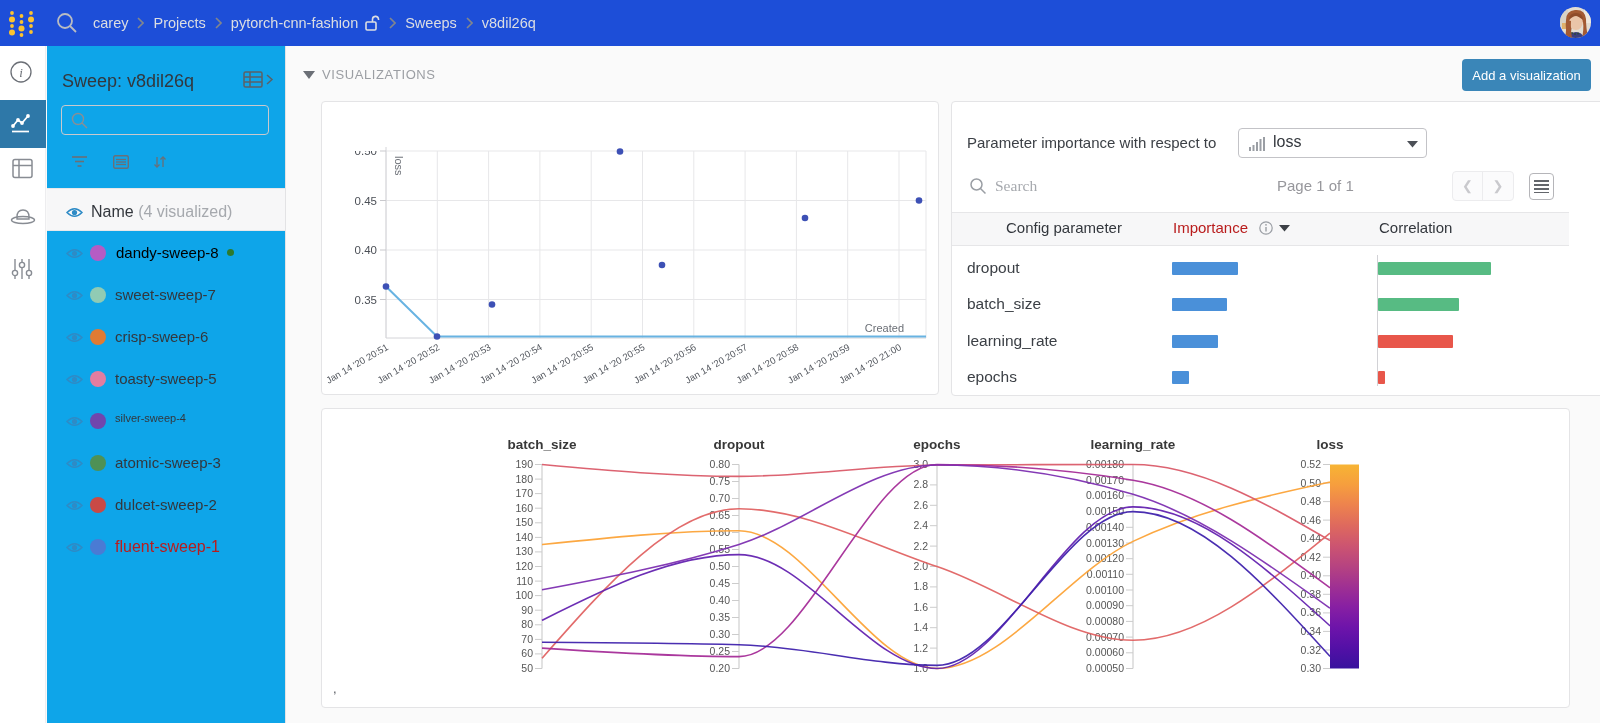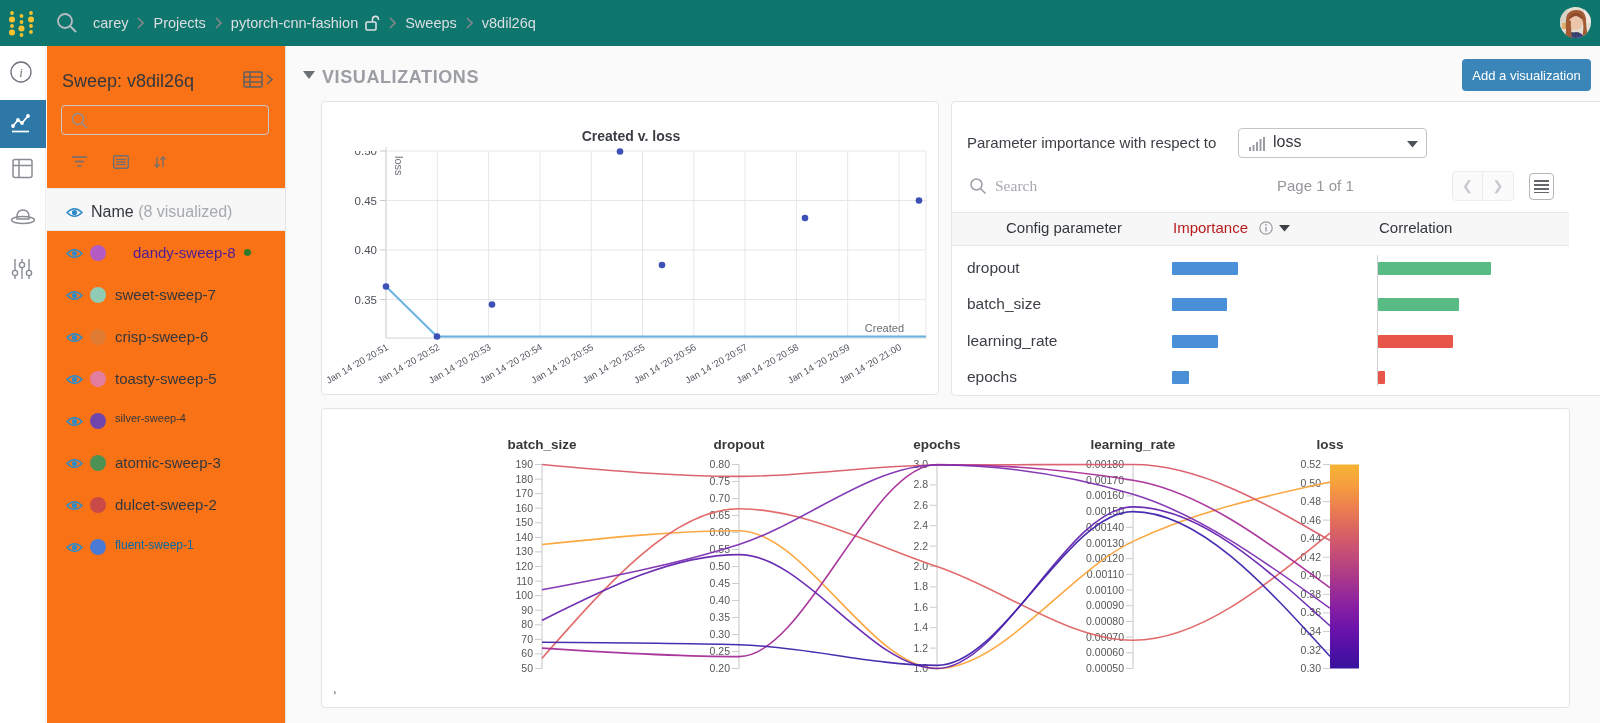--- a/index.html
+++ b/index.html
@@ -3,21 +3,21 @@
 <meta charset="utf-8">
 <style>
 * { margin:0; padding:0; box-sizing:border-box; }
 html,body { width:1600px; height:723px; font-family:"Liberation Sans",sans-serif; background:#fafafa; overflow:hidden; position:relative; }
 .abs { position:absolute; }
 .panel { position:absolute; background:#fff; border:1px solid #e4e4e6; border-radius:4px; }
 </style>
 </head>
 <body>
 
-<div class="abs" style="left:0;top:0;width:1600px;height:46px;background:#0f766e;">
+<div class="abs" style="left:0;top:0;width:1600px;height:46px;background:#1d4ed8;">
   <svg class="abs" style="left:8px;top:9px" width="30" height="28">
     <g fill="#fcc32f">
       <circle cx="4" cy="4" r="1.9"></circle>
         <circle cx="4" cy="10.5" r="3"></circle>
         <circle cx="4" cy="17" r="1.9"></circle>
         <circle cx="4" cy="23.5" r="3"></circle>
       <circle cx="13.5" cy="7" r="1.9"></circle>
         <circle cx="13.5" cy="13" r="1.9"></circle>
         <circle cx="13.5" cy="19.5" r="3"></circle>
         <circle cx="13.5" cy="26" r="1.9"></circle>
@@ -104,21 +104,21 @@
   <svg class="abs" style="left:11px;top:212px" width="24" height="24">
     <line x1="4" y1="1" x2="4" y2="21" stroke="#888c93" stroke-width="1.4"></line>
     <line x1="11" y1="1" x2="11" y2="21" stroke="#888c93" stroke-width="1.4"></line>
     <line x1="18" y1="1" x2="18" y2="21" stroke="#888c93" stroke-width="1.4"></line>
     <circle cx="4" cy="15" r="2.6" fill="#fff" stroke="#888c93" stroke-width="1.4"></circle>
     <circle cx="11" cy="7" r="2.6" fill="#fff" stroke="#888c93" stroke-width="1.4"></circle>
     <circle cx="18" cy="15" r="2.6" fill="#fff" stroke="#888c93" stroke-width="1.4"></circle>
   </svg>
 </div>
 
-<div class="abs" style="left:47px;top:46px;width:239px;height:677px;background:#f97316;border-right:1px solid #e3e3e5;">
+<div class="abs" style="left:47px;top:46px;width:239px;height:677px;background:#0ea5e9;border-right:1px solid #e3e3e5;">
   <div class="abs" style="left:15px;top:25px;font-size:18px;color:#33373d;">Sweep: v8dil26q</div>
   <svg class="abs" style="left:196px;top:25px" width="32" height="18">
     <rect x="1" y="1" width="18" height="15" rx="1.5" fill="none" stroke="#5c6066" stroke-width="1.5"></rect>
     <line x1="1" y1="6" x2="19" y2="6" stroke="#5c6066" stroke-width="1.5"></line>
     <line x1="1" y1="11" x2="19" y2="11" stroke="#5c6066" stroke-width="1.5"></line>
     <line x1="7" y1="1" x2="7" y2="16" stroke="#5c6066" stroke-width="1.5"></line>
     <polyline points="24,4 29,8.5 24,13" fill="none" stroke="#5c6066" stroke-width="1.5"></polyline>
   </svg>
   <div class="abs" style="left:14px;top:59px;width:208px;height:30px;border:1px solid #c9c9cd;border-radius:4px;"></div>
   <svg class="abs" style="left:24px;top:66px" width="18" height="18">
@@ -142,27 +142,27 @@
     <line x1="10" y1="12" x2="10" y2="2" stroke="#6b6f76" stroke-width="1.3"></line>
     <polyline points="7.5,4.5 10,2 12.5,4.5" fill="none" stroke="#6b6f76" stroke-width="1.3"></polyline>
   </svg>
   <div class="abs" style="left:0;top:142px;width:238px;height:43px;background:#f7f7f8;border-top:1px solid #e8e8ea;border-bottom:1px solid #e8e8ea;"></div>
 </div>
 
 <svg class="abs" style="left:66px;top:205.5px" width="17" height="13">
     <path d="M1 6.5 Q8.5 -1 16 6.5 Q8.5 14 1 6.5 Z" fill="none" stroke="#2e8bc6" stroke-width="1.5"></path>
     <circle cx="8.5" cy="6.5" r="2.6" fill="#2e8bc6"></circle>
   </svg>
-<div class="abs" style="left:91px;top:203px;font-size:16px;color:#33373d;">Name <span style="color:#a6a9ae;">(8 visualized)</span></div>
+<div class="abs" style="left:91px;top:203px;font-size:16px;color:#33373d;">Name <span style="color:#a6a9ae;">(4 visualized)</span></div>
 <svg class="abs" style="left:66px;top:246.5px" width="17" height="13">
     <path d="M1 6.5 Q8.5 -1 16 6.5 Q8.5 14 1 6.5 Z" fill="none" stroke="#2e8bc6" stroke-width="1.5"></path>
     <circle cx="8.5" cy="6.5" r="2.6" fill="#2e8bc6"></circle>
   </svg>
 <div class="abs" style="left:90px;top:245.0px;width:16px;height:16px;border-radius:50%;background:#b55cc4;"></div>
-<div class="abs" style="left:133px;top:244.0px;font-size:15px;color:#4c1d95;">dandy-sweep-8<span style="display:inline-block;width:7px;height:7px;border-radius:50%;background:#2d7a2d;margin-left:8px;vertical-align:2px;"></span></div>
+<div class="abs" style="left:116px;top:244.0px;font-size:15px;color:#000000;">dandy-sweep-8<span style="display:inline-block;width:7px;height:7px;border-radius:50%;background:#2d7a2d;margin-left:8px;vertical-align:2px;"></span></div>
 <svg class="abs" style="left:66px;top:288.5px" width="17" height="13">
     <path d="M1 6.5 Q8.5 -1 16 6.5 Q8.5 14 1 6.5 Z" fill="none" stroke="#2e8bc6" stroke-width="1.5"></path>
     <circle cx="8.5" cy="6.5" r="2.6" fill="#2e8bc6"></circle>
   </svg>
 <div class="abs" style="left:90px;top:287.0px;width:16px;height:16px;border-radius:50%;background:#90cbb4;"></div>
 <div class="abs" style="left:115px;top:286.0px;font-size:15px;color:#33373d;">sweet-sweep-7</div>
 <svg class="abs" style="left:66px;top:330.5px" width="17" height="13">
     <path d="M1 6.5 Q8.5 -1 16 6.5 Q8.5 14 1 6.5 Z" fill="none" stroke="#2e8bc6" stroke-width="1.5"></path>
     <circle cx="8.5" cy="6.5" r="2.6" fill="#2e8bc6"></circle>
   </svg>
@@ -190,30 +190,29 @@
     <path d="M1 6.5 Q8.5 -1 16 6.5 Q8.5 14 1 6.5 Z" fill="none" stroke="#2e8bc6" stroke-width="1.5"></path>
     <circle cx="8.5" cy="6.5" r="2.6" fill="#2e8bc6"></circle>
   </svg>
 <div class="abs" style="left:90px;top:497.0px;width:16px;height:16px;border-radius:50%;background:#c94a46;"></div>
 <div class="abs" style="left:115px;top:496.0px;font-size:15px;color:#33373d;">dulcet-sweep-2</div>
 <svg class="abs" style="left:66px;top:540.5px" width="17" height="13">
     <path d="M1 6.5 Q8.5 -1 16 6.5 Q8.5 14 1 6.5 Z" fill="none" stroke="#2e8bc6" stroke-width="1.5"></path>
     <circle cx="8.5" cy="6.5" r="2.6" fill="#2e8bc6"></circle>
   </svg>
 <div class="abs" style="left:90px;top:539.0px;width:16px;height:16px;border-radius:50%;background:#4a7bd4;"></div>
-<div class="abs" style="left:115px;top:538.0px;font-size:12px;color:#0369a1;">fluent-sweep-1</div>
+<div class="abs" style="left:115px;top:538.0px;font-size:16px;color:#b91c1c;">fluent-sweep-1</div>
 
 <svg class="abs" style="left:303px;top:70px" width="13" height="10">
     <polygon points="0,1 12,1 6,9" fill="#6b6f76"></polygon>
   </svg>
-<div class="abs" style="left:322px;top:67px;font-size:18px;font-weight:bold;letter-spacing:0.6px;color:#9b9ea3;">VISUALIZATIONS</div>
+<div class="abs" style="left:322px;top:67px;font-size:13px;font-weight:normal;letter-spacing:0.6px;color:#9b9ea3;">VISUALIZATIONS</div>
 <div class="abs" style="left:1462px;top:59px;width:129px;height:32px;background:#3a86b8;border-radius:4px;color:#fff;font-size:13px;display:flex;align-items:center;justify-content:center;">Add a visualization</div>
 
 <div class="panel" style="left:321px;top:101px;width:618px;height:294px;">
-  <div class="abs" style="left:0;top:26px;width:618px;text-align:center;font-size:14px;font-weight:bold;color:#3a3e44;">Created v. loss</div>
   <svg width="618" height="294" style="position:absolute;left:0;top:0">
 <defs>
         <clipPath id="ylabclip">
           <rect x="0" y="49" width="64" height="200"></rect>
         </clipPath>
       </defs>
 <line x1="64.0" y1="49" x2="64.0" y2="236" stroke="#e7e7e9" stroke-width="1"></line>
 <line x1="115.3" y1="49" x2="115.3" y2="236" stroke="#e7e7e9" stroke-width="1"></line>
 <line x1="166.6" y1="49" x2="166.6" y2="236" stroke="#e7e7e9" stroke-width="1"></line>
 <line x1="217.9" y1="49" x2="217.9" y2="236" stroke="#e7e7e9" stroke-width="1"></line>

